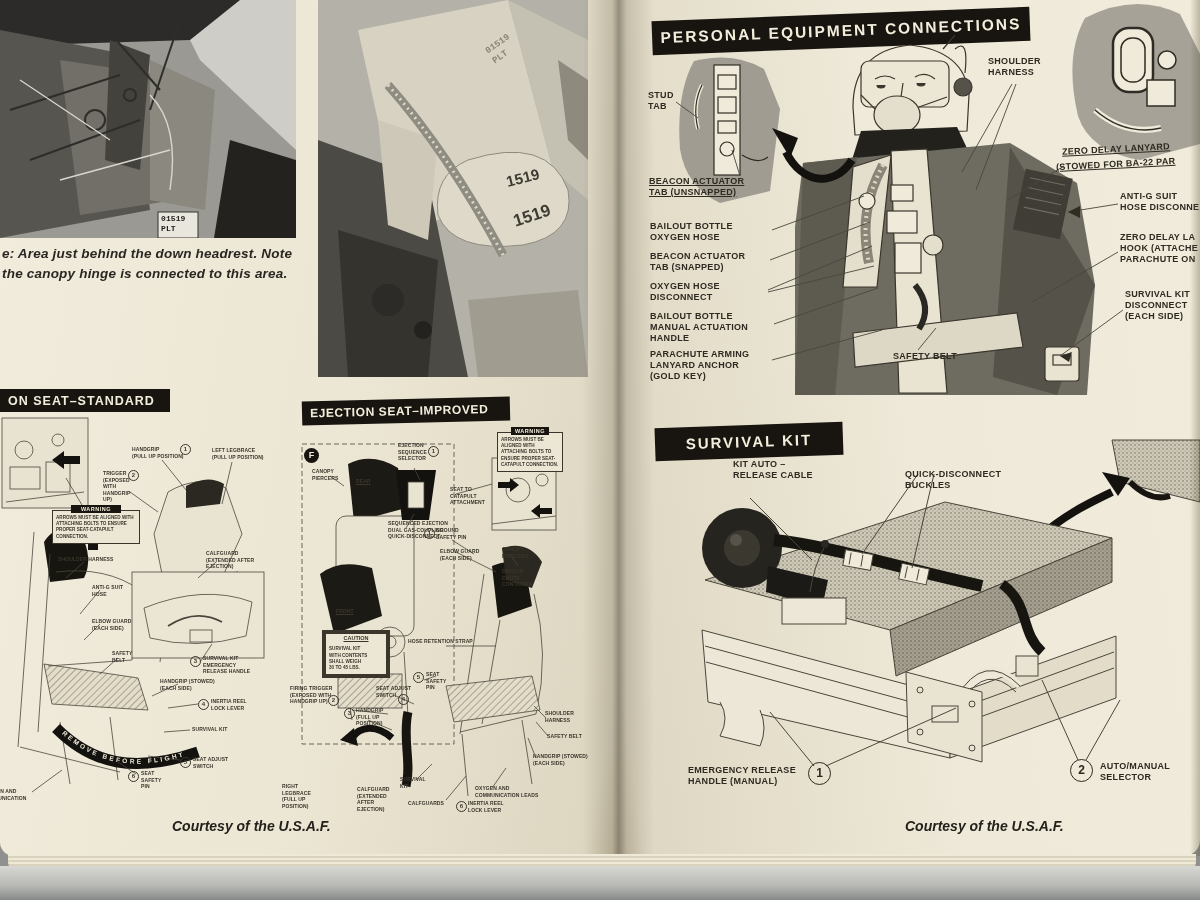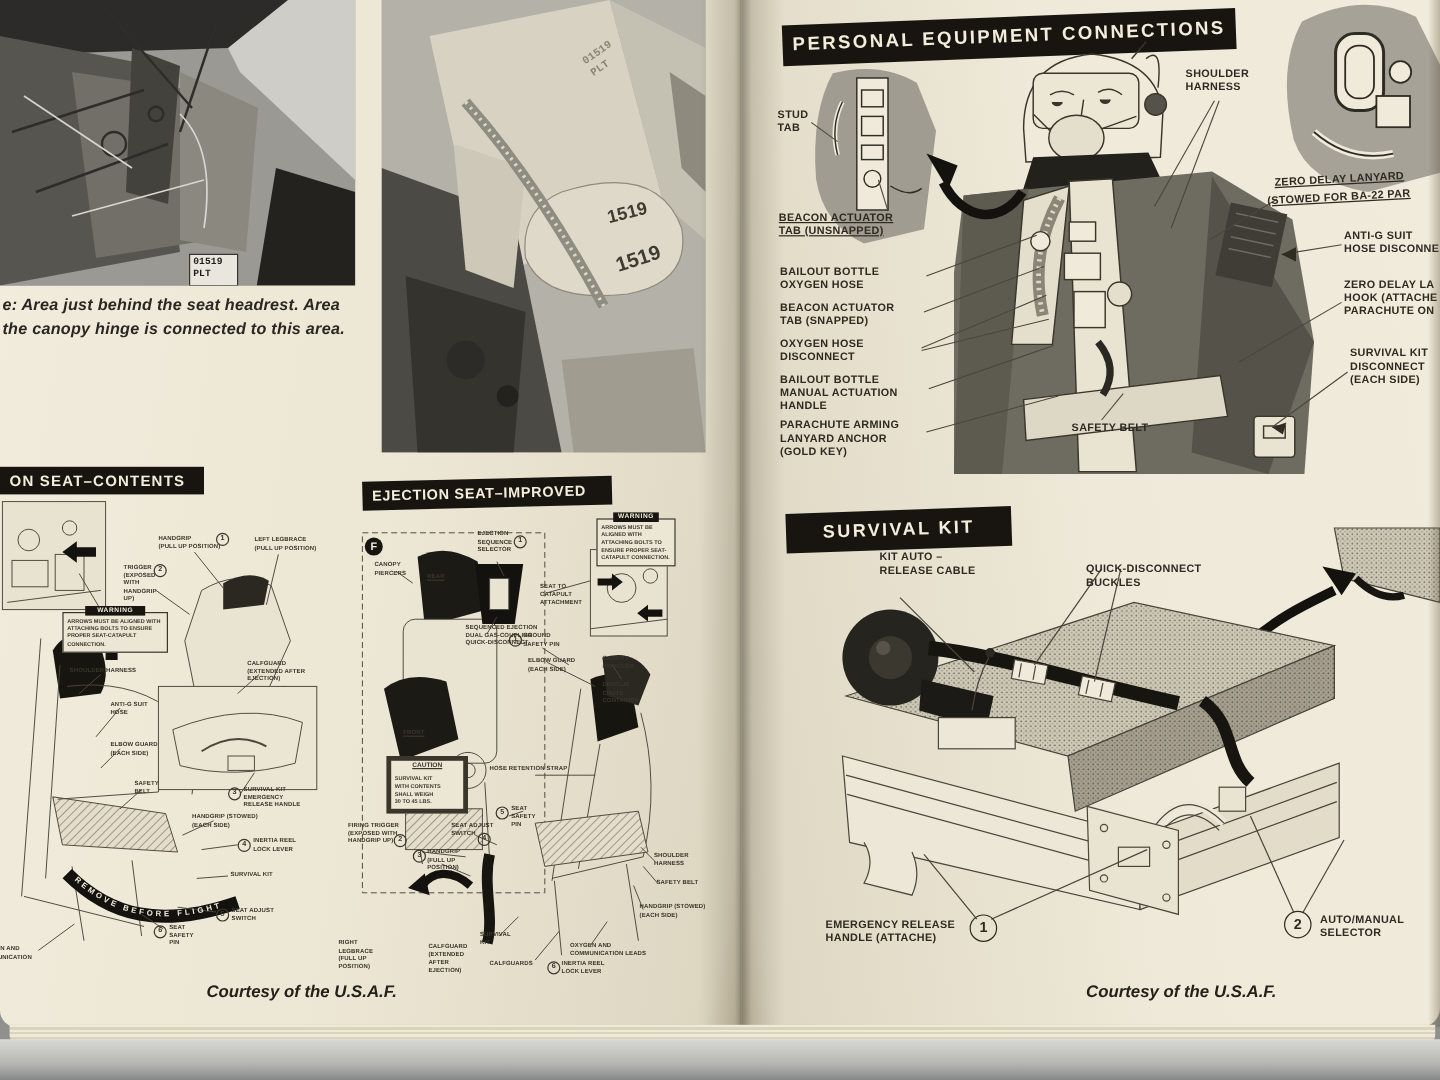--- a/index.html
+++ b/index.html
@@ -110,24 +110,24 @@
       <circle cx="70" cy="300" r="16" fill="#2c2b27"></circle>
         <circle cx="105" cy="330" r="9" fill="#23221e"></circle>
       <polygon points="240,60 270,80 270,160 250,140" fill="#8e8a7e"></polygon>
     </svg>
     <div class="lbl" style="left:170px;top:38px;font-size:9px;color:#8a8578;transform:rotate(-35deg);font-family:'Liberation Mono',monospace">01519
 PLT</div>
     <div class="lbl" style="left:188px;top:168px;font-size:15px;color:#3e3b33;transform:rotate(-14deg)">1519</div>
     <div class="lbl" style="left:195px;top:205px;font-size:17px;color:#3e3b33;transform:rotate(-18deg)">1519</div>
   </div>
 
-  <div class="cap" style="left:2px;top:244px;width:296px">e: Area just behind the seat headrest. Area
+  <div class="cap" style="left:2px;top:244px;width:296px">e: Area just behind the down headrest. Note
 the canopy hinge is connected to this area.</div>
 
-  <div class="banner" style="left:0;top:389px;width:154px;height:23px;font-size:12.5px;letter-spacing:1px">ON SEAT–CONTENTS</div>
+  <div class="banner" style="left:0;top:389px;width:154px;height:23px;font-size:12.5px;letter-spacing:1px">ON SEAT–STANDARD</div>
 
   <svg width="296" height="400" viewBox="0 0 296 400" style="left:0;top:412px">
     <g stroke="#4a463c" stroke-width=".8" fill="none">
       <rect x="2" y="6" width="86" height="90" fill="#e8e3d1"></rect>
       <circle cx="24" cy="38" r="9"></circle>
         <circle cx="58" cy="28" r="6"></circle>
       <rect x="10" y="55" width="30" height="22"></rect>
         <rect x="46" y="50" width="24" height="30"></rect>
       <line x1="6" y1="90" x2="84" y2="80"></line>
       <path d="M80,44 l-16,0 0,-5 -12,9 12,9 0,-5 16,0 z" fill="#14120f" stroke="none"></path>
@@ -539,21 +539,21 @@
       <line x1="428" y1="320" x2="392" y2="240"></line>
         <line x1="436" y1="320" x2="470" y2="260"></line>
     </g>
   </svg>
 
   <div class="lbl2" style="left:733px;top:459px">KIT AUTO –
 RELEASE CABLE</div>
   <div class="lbl2" style="left:905px;top:469px">QUICK-DISCONNECT
 BUCKLES</div>
   <div class="lbl2" style="left:688px;top:765px">EMERGENCY RELEASE
-HANDLE (ATTACHE)</div>
+HANDLE (MANUAL)</div>
   <span class="cn2" style="left:808px;top:762px">1</span>
   <span class="cn2" style="left:1070px;top:759px">2</span>
   <div class="lbl2" style="left:1100px;top:761px">AUTO/MANUAL
 SELECTOR</div>
 
   <div class="courtesy" style="left:905px;top:818px">Courtesy of the U.S.A.F.</div>
 
   <div class="gutter"></div>
   <div class="redge"></div>
   <div class="stack"></div>

